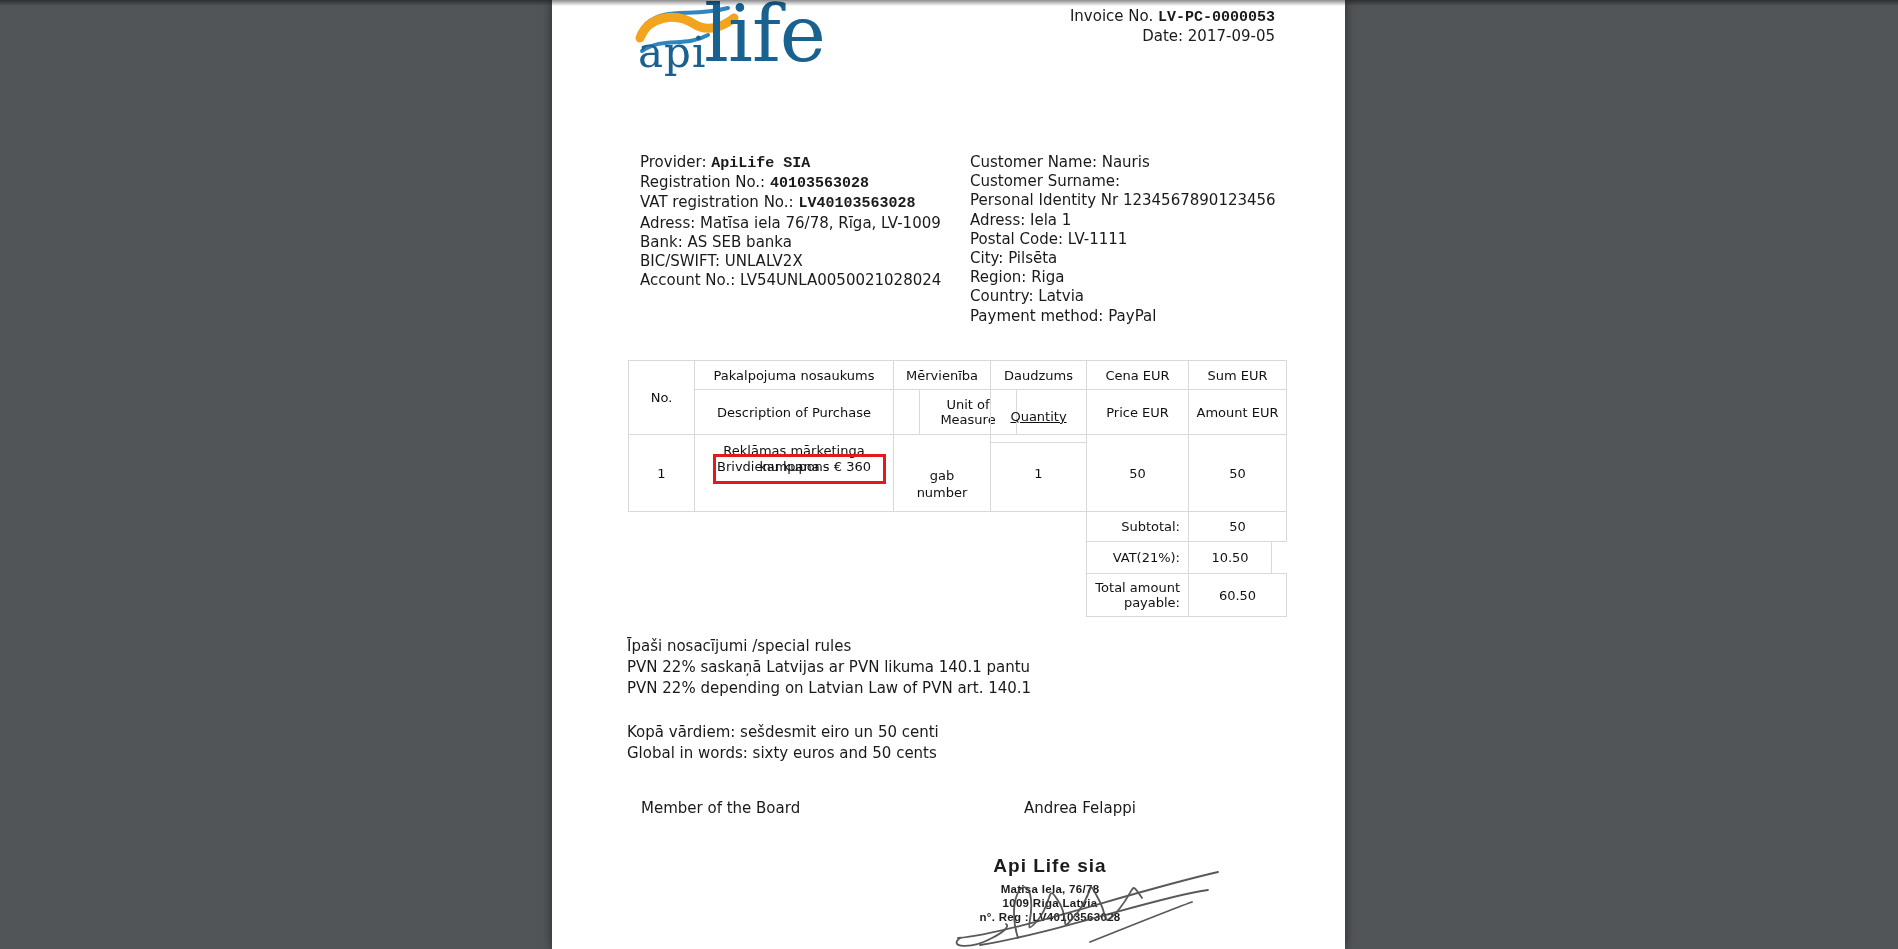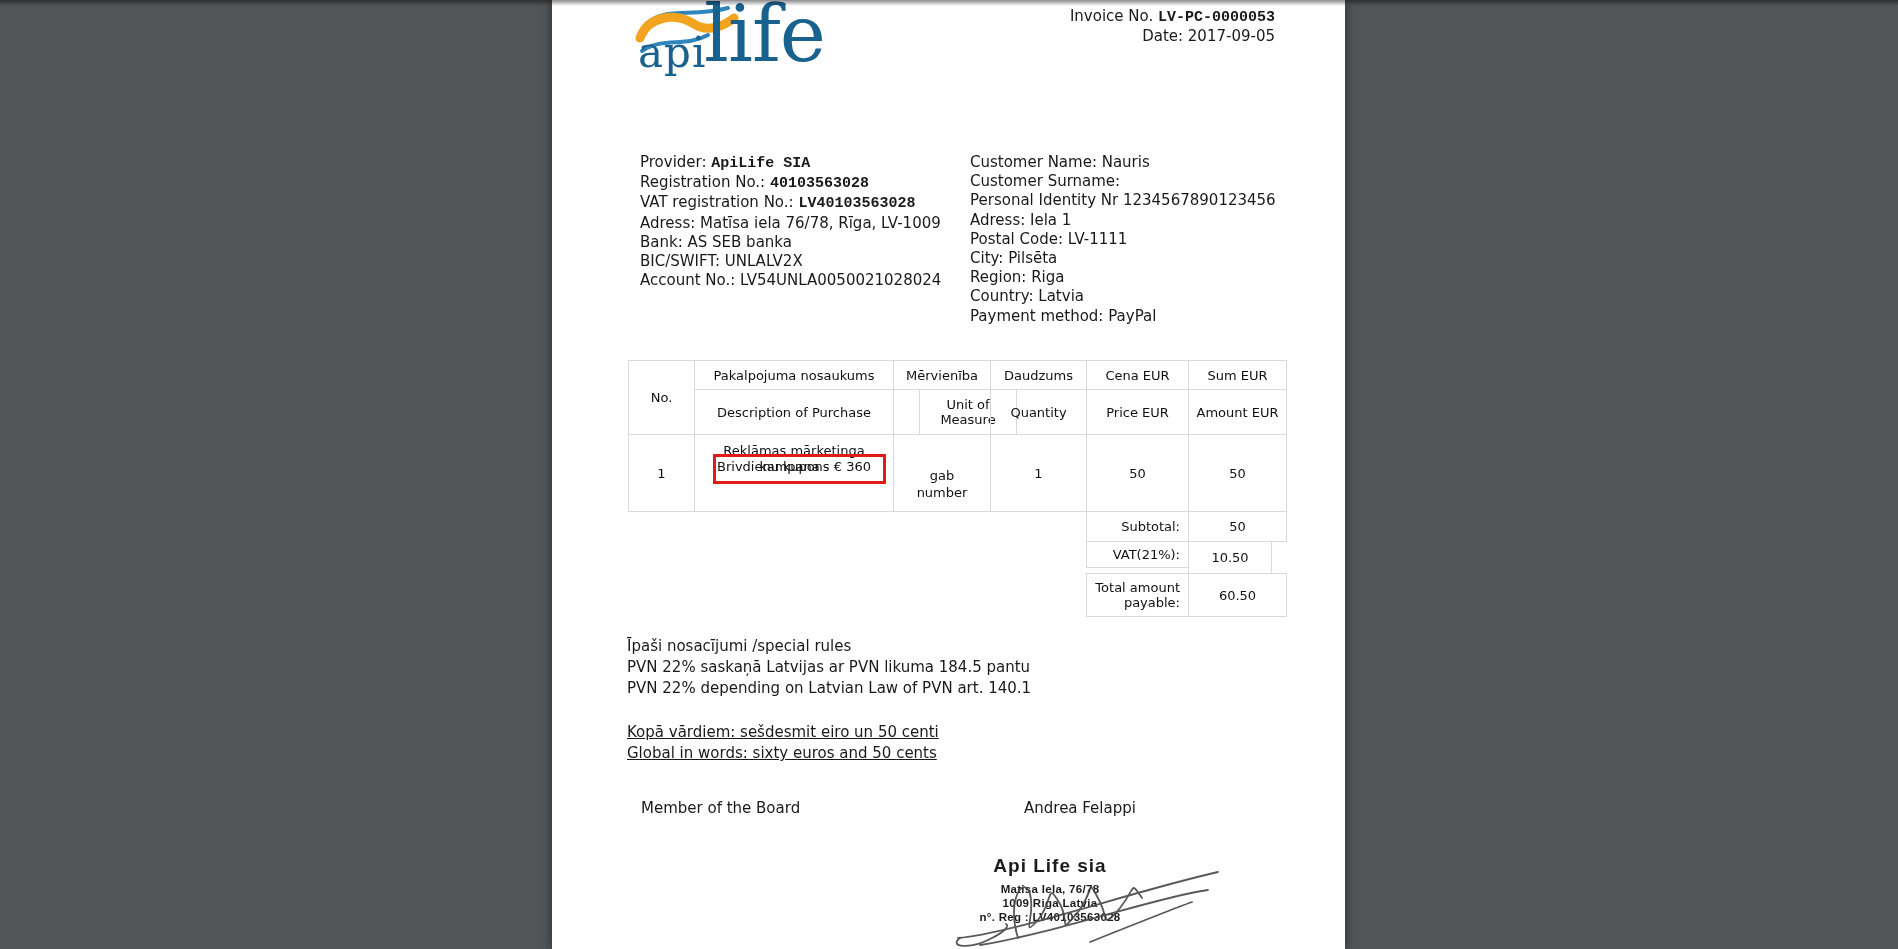--- a/index.html
+++ b/index.html
@@ -32,21 +32,21 @@
   .cell{position:absolute;box-sizing:border-box;border:1px solid #d9d9d9;
     font-size:13px;line-height:15px;display:flex;align-items:center;justify-content:center;
     text-align:center;color:#111;}
   .cell.lab{justify-content:flex-end;text-align:right;padding-right:8px;}
   .r1-desc-line{position:absolute;left:0;width:100%;text-align:center;font-size:13px;line-height:16px;}
   .hl-box{position:absolute;left:161px;top:454px;width:173px;height:30px;
     border:3px solid #e21a1a;box-sizing:border-box;background:transparent;}
   .unit-word{position:absolute;left:0;width:100%;text-align:center;font-size:13px;line-height:15px;}
   
   .notes{left:75px;top:636px;font-size:15px;line-height:21px;white-space:nowrap;}
-  .words{left:75px;top:722px;font-size:15px;line-height:21px;white-space:nowrap;text-decoration:underline;}
+  .words{left:75px;top:722px;font-size:15px;line-height:21px;white-space:nowrap;}
   .sig-role{left:89px;top:799px;font-size:15px;line-height:18px;}
   .sig-name{left:472px;top:799px;font-size:15px;line-height:18px;}
   
   .stamp{left:398px;top:856px;width:200px;text-align:center;color:#1c1c1c;
     font-family:"Liberation Sans",sans-serif;}
   .stamp .company{font-size:19px;font-weight:bold;letter-spacing:1px;line-height:20px;}
   .stamp .addr{font-size:11.5px;font-weight:bold;line-height:14px;letter-spacing:.3px;margin-top:6px;}
   .sig-svg{left:388px;top:850px;}
 </style>
 </head>
@@ -95,49 +95,49 @@
     </div>
 
     <div class="cell" style="left:76px;top:360px;width:67px;height:75px;">No.</div>
     <div class="cell" style="left:142px;top:360px;width:200px;height:30px;">Pakalpojuma nosaukums</div>
     <div class="cell" style="left:341px;top:360px;width:98px;height:30px;">Mērvienība</div>
     <div class="cell" style="left:438px;top:360px;width:97px;height:30px;">Daudzums</div>
     <div class="cell" style="left:534px;top:360px;width:103px;height:30px;">Cena EUR</div>
     <div class="cell" style="left:636px;top:360px;width:99px;height:30px;">Sum EUR</div>
     <div class="cell" style="left:142px;top:389px;width:200px;height:46px;">Description of Purchase</div>
     <div class="cell" style="left:341px;top:389px;width:98px;height:46px;padding:0 14px;margin-left:26px;">Unit of Measure</div>
-    <div class="cell" style="left:438px;top:389px;width:97px;height:46px;">Quantity</div>
+    <div class="cell" style="left:438px;top:389px;width:97px;height:54px;text-decoration:underline;">Quantity</div>
     <div class="cell" style="left:534px;top:389px;width:103px;height:46px;">Price EUR</div>
     <div class="cell" style="left:636px;top:389px;width:99px;height:46px;">Amount EUR</div>
 
     <div class="cell" style="left:76px;top:434px;width:67px;height:78px;">1</div>
     <div class="cell" style="left:142px;top:434px;width:200px;height:78px;">
       <span class="r1-desc-line" style="top:8px;">Reklāmas mārketinga kampana -</span>
       <span class="r1-desc-line" style="top:24px;">Brivdienu kupons € 360</span>
     </div>
     <div class="cell" style="left:341px;top:434px;width:98px;height:78px;">
       <span class="unit-word" style="top:14px;margin-top:19px;">gab</span>
       <span class="unit-word" style="top:50px;">number</span>
     </div>
     <div class="cell" style="left:438px;top:434px;width:97px;height:78px;">1</div>
     <div class="cell" style="left:534px;top:434px;width:103px;height:78px;">50</div>
     <div class="cell" style="left:636px;top:434px;width:99px;height:78px;">50</div>
 
     <div class="hl-box"></div>
 
     <div class="cell lab" style="left:534px;top:511px;width:103px;height:31px;">Subtotal:</div>
     <div class="cell" style="left:636px;top:511px;width:99px;height:31px;">50</div>
-    <div class="cell lab" style="left:534px;top:541px;width:103px;height:27px;">VAT(21%):</div>
+    <div class="cell lab" style="left:534px;top:541px;width:103px;height:33px;">VAT(21%):</div>
     <div class="cell" style="left:636px;top:541px;width:84px;height:33px;">10.50</div>
     <div class="cell lab" style="left:534px;top:573px;width:103px;height:44px;">Total amount payable:</div>
     <div class="cell" style="left:636px;top:573px;width:99px;height:44px;">60.50</div>
 
     <div class="abs notes">
       <div>Īpaši nosacījumi /special rules</div>
-      <div>PVN 22% saskaņā Latvijas ar PVN likuma 184.5 pantu</div>
+      <div>PVN 22% saskaņā Latvijas ar PVN likuma 140.1 pantu</div>
       <div>PVN 22% depending on Latvian Law of PVN art. 140.1</div>
     </div>
 
     <div class="abs words">
       <div>Kopā vārdiem: sešdesmit eiro un 50 centi</div>
       <div>Global in words: sixty euros and 50 cents</div>
     </div>
 
     <div class="abs sig-role">Member of the Board</div>
     <div class="abs sig-name">Andrea Felappi</div>

